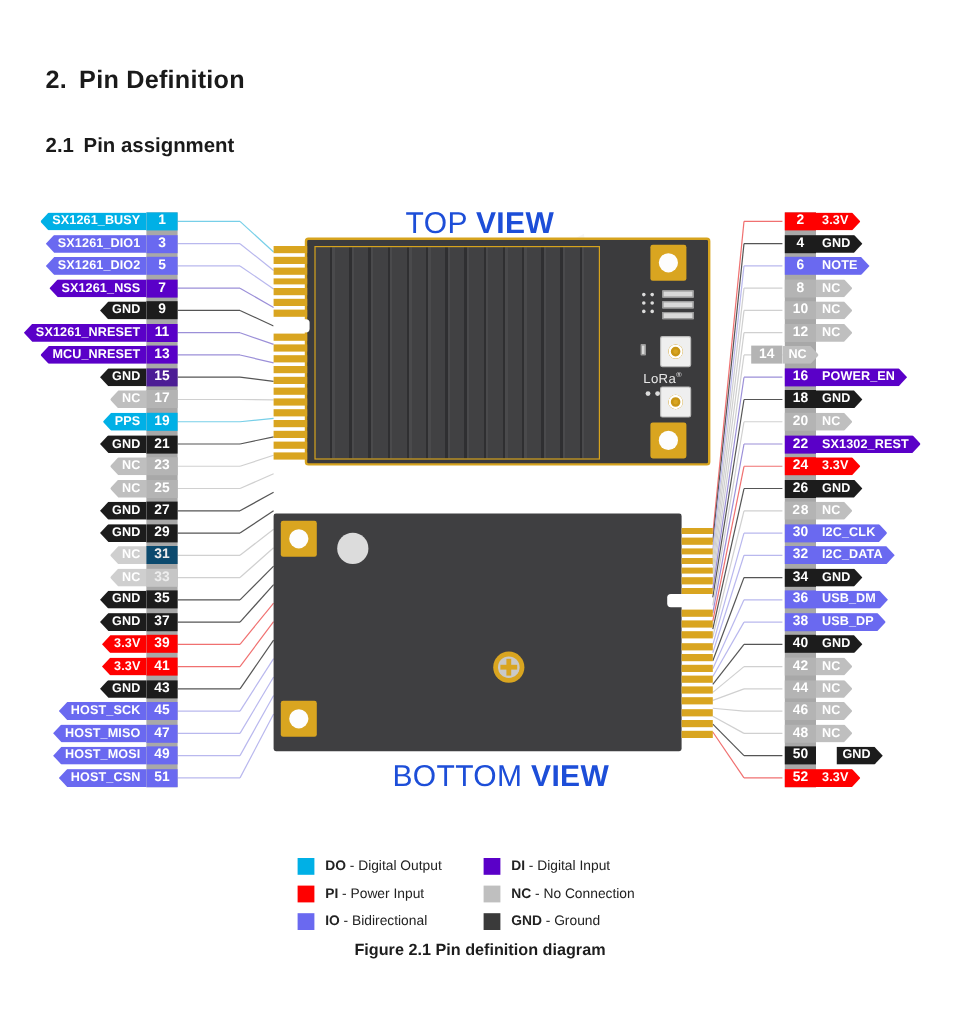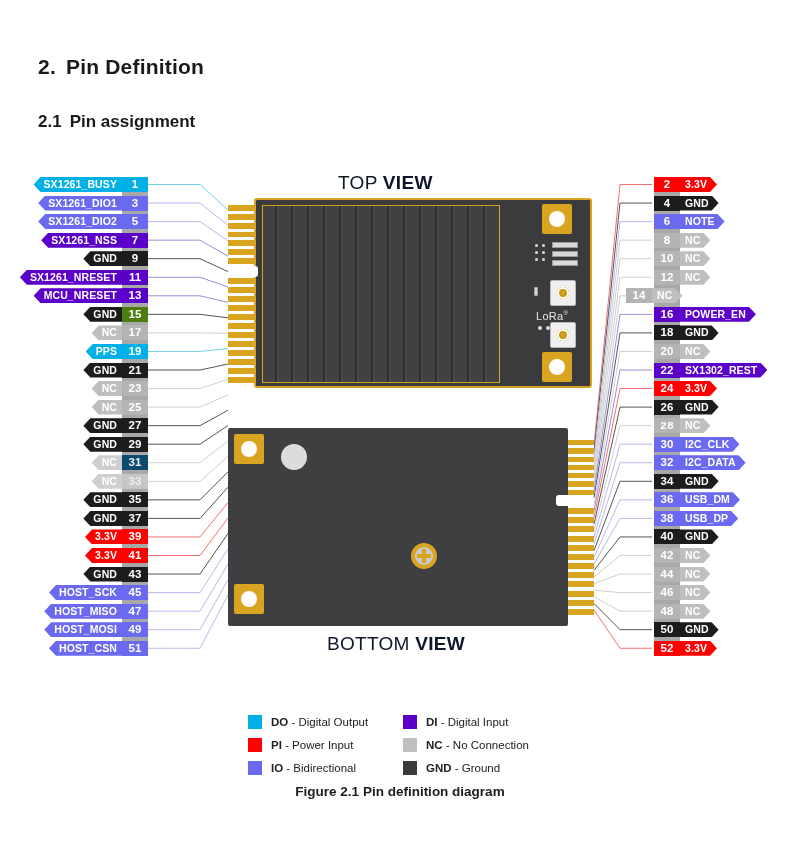--- a/index.html
+++ b/index.html
@@ -20,21 +20,21 @@
   }
   .h1 .num { margin-right: 10px; }
   .h2 {
     position: absolute; left: 38px; top: 112px;
     font-size: 17px; font-weight: bold; color: #1a1a1a;
   }
   .h2 .num { margin-right: 8px; }
 
   
   .viewlabel {
-    position: absolute; font-size: 19px; color: #0f172a;
+    position: absolute; font-size: 25px; color: #1d4ed8;
     letter-spacing: .3px; white-space: nowrap;
   }
   .viewlabel .light { font-weight: 400; }
   .viewlabel .bold { font-weight: bold; }
   #top-view-label { left: 338px; top: 172px; }
   #bottom-view-label { left: 327px; top: 633px; }
 
   
   .board-top {
     position: absolute; left: 254px; top: 198px;
@@ -437,21 +437,21 @@
       <div class="pinrow left" style="top: 269.75px; left: 0px; width: 148px;">
         <div class="tag left" style="background: rgb(90, 0, 200);">SX1261_NRESET</div>
         <div class="numbox" style="background: rgb(90, 0, 200);">11</div>
       </div>
       <div class="pinrow left" style="top: 288.3px; left: 0px; width: 148px;">
         <div class="tag left" style="background: rgb(90, 0, 200);">MCU_NRESET</div>
         <div class="numbox" style="background: rgb(90, 0, 200);">13</div>
       </div>
       <div class="pinrow left" style="top: 306.85px; left: 0px; width: 148px;">
         <div class="tag left" style="background: rgb(28, 28, 28);">GND</div>
-        <div class="numbox" style="background: #4d7c0f;">15</div>
+        <div class="numbox" style="background: #4c1d95;">15</div>
       </div>
       <div class="pinrow left" style="top: 325.4px; left: 0px; width: 148px;">
         <div class="tag left" style="background: rgb(191, 191, 191); color: rgb(255, 255, 255);">NC</div>
         <div class="numbox" style="background: rgb(180, 180, 180);">17</div>
       </div>
       <div class="pinrow left" style="top: 343.95px; left: 0px; width: 148px;">
         <div class="tag left" style="background: rgb(0, 176, 230);">PPS</div>
         <div class="numbox" style="background: rgb(0, 176, 230);">19</div>
       </div>
       <div class="pinrow left" style="top: 362.5px; left: 0px; width: 148px;">
@@ -609,21 +609,21 @@
         <div class="tag right" style="background: rgb(191, 191, 191); color: rgb(255, 255, 255);">NC</div>
       </div>
       <div class="pinrow right" style="top: 585.1px; left: 654px; width: 146px;">
         <div class="numbox" style="background: rgb(180, 180, 180);">46</div>
         <div class="tag right" style="background: rgb(191, 191, 191); color: rgb(255, 255, 255);">NC</div>
       </div>
       <div class="pinrow right" style="top: 603.65px; left: 654px; width: 146px;">
         <div class="numbox" style="background: rgb(180, 180, 180);">48</div>
         <div class="tag right" style="background: rgb(191, 191, 191); color: rgb(255, 255, 255);">NC</div>
       </div>
-      <div class="pinrow right" style="top: 622.2px; left: 654px; width: 146px;">
+      <div class="pinrow right" style="top: 622.2px; left: 654px; width: 146px; gap: 17px;">
         <div class="numbox" style="background: rgb(28, 28, 28);">50</div>
         <div class="tag right" style="background: rgb(28, 28, 28);">GND</div>
       </div>
       <div class="pinrow right" style="top: 640.75px; left: 654px; width: 146px;">
         <div class="numbox" style="background: rgb(255, 0, 0);">52</div>
         <div class="tag right" style="background: rgb(255, 0, 0);">3.3V</div>
       </div>
     </div>
 
   <div id="legend">

